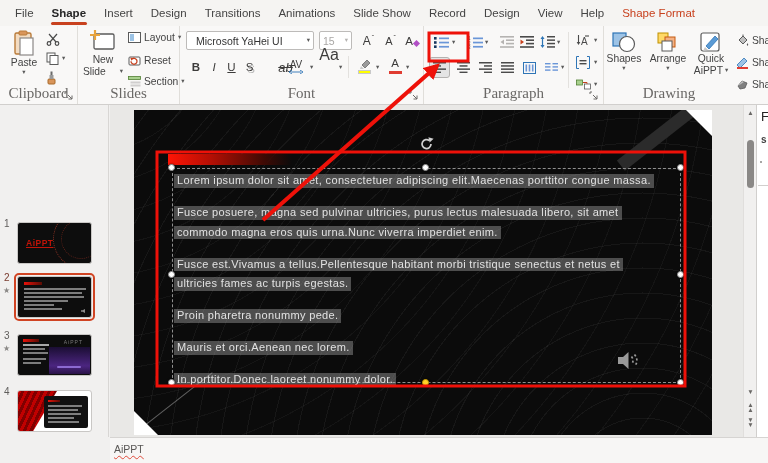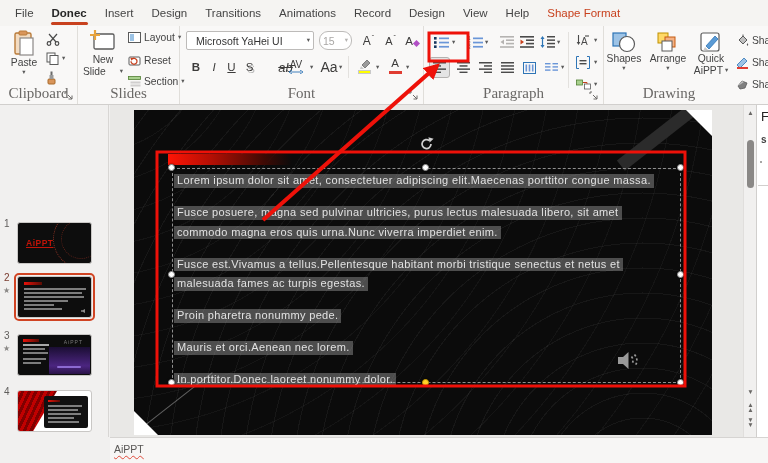--- a/index.html
+++ b/index.html
@@ -16,21 +16,21 @@
 
   
   #ribbon{position:absolute;left:0;top:26px;width:768px;height:79px;background:#f9f8f7;border-bottom:1px solid #d1cfcd;display:flex;}
   .group{position:relative;height:100%;border-right:1px solid #e0deda;}
   .glabel{position:absolute;bottom:2px;left:0;width:100%;text-align:center;font-size:15px;color:#6a6866;font-family:Liberation Serif, serif;}
   .launcher{position:absolute;bottom:3px;width:10px;height:10px;}
   .bigbtn{position:absolute;display:flex;flex-direction:column;align-items:center;font-size:10.3px;color:#444;line-height:1.15;}
   .mini{position:absolute;display:flex;align-items:center;gap:3px;font-size:10.3px;color:#444;white-space:nowrap;}
   .chev{font-size:6.5px;color:#5a5a5a;line-height:1;}
   .inputbox{position:absolute;background:#fff;border:1px solid #bdbbb9;border-radius:2px;display:flex;align-items:center;font-size:10.5px;color:#333;padding:0 3px;justify-content:space-between;}
-  .inputbox.disabled{color:#a9a7a5;border-radius:9px;}
+  .inputbox.disabled{color:#a9a7a5;}
   .fbtn{position:absolute;display:flex;align-items:center;justify-content:center;color:#3d3c3b;}
   .selbtn{background:#e4e4e4;border:1px solid #b4b2b0;border-radius:3px;}
   .sep{position:absolute;top:6px;bottom:14px;width:1px;background:#e3e1de;}
 
   
   #panel{position:absolute;left:0;top:105px;width:109px;height:358px;background:#f1f0ef;border-right:1px solid #d8d6d4;}
   .thumbnum{position:absolute;left:4px;font-size:10px;color:#5f5d5b;}
   .thumbstar{position:absolute;left:3px;font-size:8px;color:#8a8886;}
   .thumb{position:absolute;left:17px;width:75px;height:42px;border-radius:3px;background:#0d0d0d;overflow:hidden;border:1px solid #c9c7c5;}
   .thumbsel{position:absolute;left:14px;width:81px;height:48px;border:2px solid #d04423;border-radius:5px;}
@@ -60,25 +60,26 @@
   #annotation-overlay{position:absolute;left:0;top:0;width:768px;height:463px;pointer-events:none;z-index:60;}
   svg{display:block;}
 </style>
 </head>
 <body>
 
 <div id="app">
 
   <div id="tabs">
     <div class="tab">File</div>
-    <div class="tab active">Donec</div>
+    <div class="tab active">Shape</div>
     <div class="tab">Insert</div>
     <div class="tab">Design</div>
     <div class="tab">Transitions</div>
     <div class="tab">Animations</div>
+    <div class="tab">Slide Show</div>
     <div class="tab">Record</div>
     <div class="tab">Design</div>
     <div class="tab">View</div>
     <div class="tab">Help</div>
     <div class="tab contextual">Shape Format</div>
   </div>
 
   <div id="ribbon">
 
     <div class="group" style="width:78px;">
@@ -203,21 +204,21 @@
       <div class="fbtn" style="left:96px;top:31px;width:19px;height:20px;font-size:13px;text-decoration:line-through;font-style:italic;">
           <span>ab</span>
         </div>
       <div class="fbtn" style="left:103px;top:31px;width:26px;height:20px;font-size:10px;flex-direction:column;line-height:1;">
         <span>AV</span>
         <svg width="14" height="4" viewBox="0 0 14 4">
             <path d="M3,0 L0,2 L3,4 M11,0 L14,2 L11,4 M2,2 H12" stroke="#2e75b6" stroke-width="0.9" fill="none"></path>
           </svg>
       </div>
       <div class="chev abs" style="left:130px;top:38px;">▾</div>
-      <div class="fbtn" style="left:139px;top:31px;width:20px;height:20px;font-size:14px;">
+      <div class="fbtn" style="left:139px;top:19px;width:20px;height:20px;font-size:16px;">
           <span>Aa</span>
         </div>
       <div class="chev abs" style="left:159px;top:38px;">▾</div>
       <div class="sep" style="left:168px;top:30px;bottom:26px;"></div>
       <div class="fbtn" style="left:175px;top:29px;width:18px;height:22px;flex-direction:column;">
         <svg width="13" height="12" viewBox="0 0 13 12">
             <polygon points="4,7 9,2 12,5 7,10" fill="#9a9a9a" stroke="#6a6a6a" stroke-width="0.8"></polygon>
             <polygon points="3,8 6,11 2,11" fill="#c9c9c9"></polygon>
           </svg>
         <div style="width:13px;height:3.5px;background:#ffff00;border:0.5px solid #c9c9c9;"></div>
@@ -549,21 +550,21 @@
       <div class="abs" style="left:40px;top:60px;">
         <div class="spara">
             <div class="sline-row"><span class="sline">Lorem ipsum dolor sit amet, consectetuer adipiscing elit.Maecenas porttitor congue massa.</span></div>
           </div>
         <div class="spara">
           <div class="sline-row"><span class="sline">Fusce posuere, magna sed pulvinar ultricies, purus lectus malesuada libero, sit amet</span></div>
           <div class="sline-row"><span class="sline">commodo magna eros quis urna.Nunc viverra imperdiet enim.</span></div>
         </div>
         <div class="spara">
           <div class="sline-row"><span class="sline">Fusce est.Vivamus a tellus.Pellentesque habitant morbi tristique senectus et netus et</span></div>
-          <div class="sline-row"><span class="sline">malesuada fames ac turpis egestas.</span></div>
+          <div class="sline-row"><span class="sline">ultricies fames ac turpis egestas.</span></div>
         </div>
         <div class="spara">
             <div class="sline-row"><span class="sline">Proin pharetra nonummy pede.</span></div>
           </div>
         <div class="spara">
             <div class="sline-row"><span class="sline">Mauris et orci.Aenean nec lorem.</span></div>
           </div>
         <div class="spara">
             <div class="sline-row"><span class="sline">In porttitor.Donec laoreet nonummy dolor.</span></div>
           </div>

